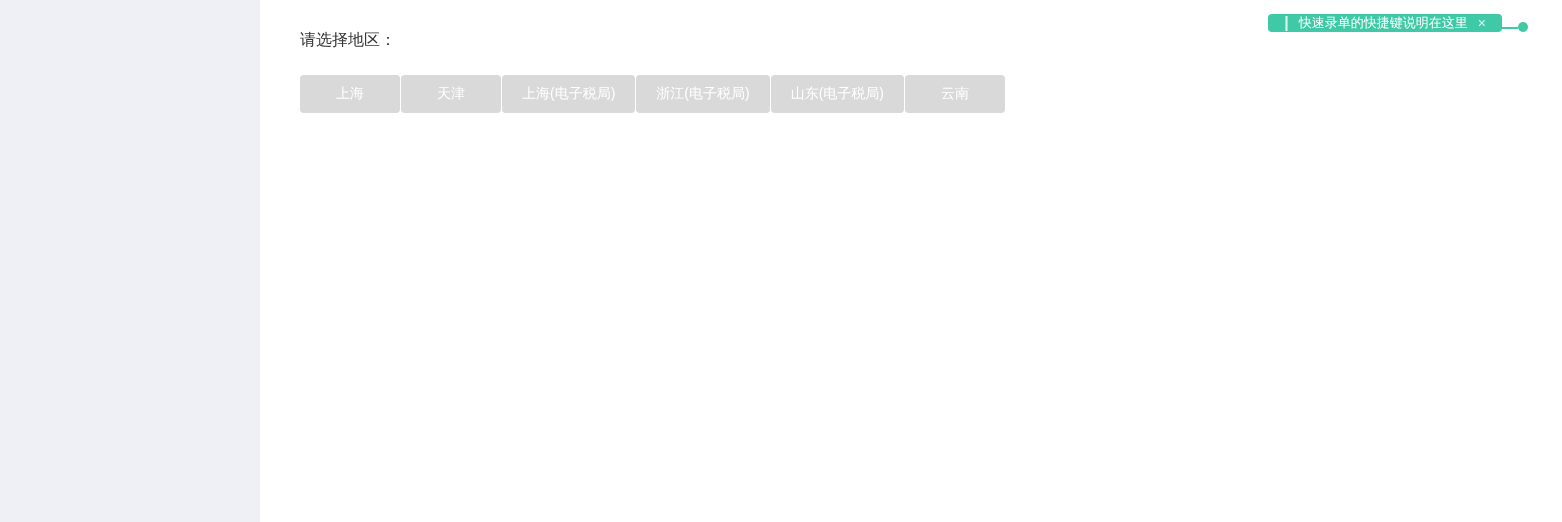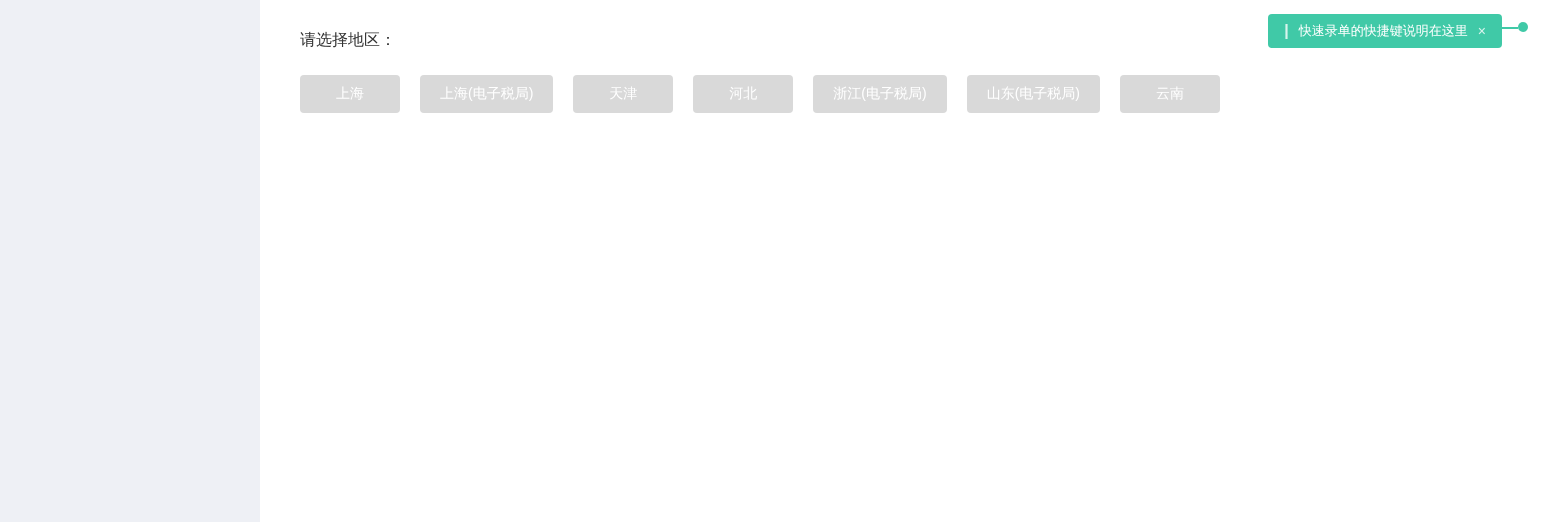--- a/index.html
+++ b/index.html
@@ -39,21 +39,21 @@
     .page-title {
       font-size: 16px;
       color: #333;
       font-weight: normal;
       margin-bottom: 24px;
     }
 
     .region-buttons {
       display: flex;
       flex-wrap: wrap;
-      gap: 20px;
+      gap: 1px;
     }
 
     .region-btn {
       background: #d9d9d9;
       border: none;
       border-radius: 4px;
       padding: 10px 20px;
       color: #fff;
       font-size: 14px;
       cursor: pointer;
@@ -63,21 +63,21 @@
     }
 
     
     .tooltip-banner {
       position: absolute;
       top: 14px;
       right: 60px;
       background: #40c9a7;
       color: #fff;
       font-size: 13px;
-      padding: 8px 16px;
+      padding: 0 16px;
       border-radius: 4px;
       display: flex;
       align-items: center;
       gap: 10px;
       white-space: nowrap;
     }
 
     .tooltip-banner::before {
       content: '|';
       font-size: 16px;
@@ -112,23 +112,22 @@
   </style>
 </head>
 <body>
 
 <div class="sidebar"></div>
 
 <div class="main-content">
   <div class="page-title">请选择地区：</div>
   <div class="region-buttons">
   <button class="region-btn">上海</button>
+      <button class="region-btn">天津</button>
       <button class="region-btn">上海(电子税局)</button>
-      <button class="region-btn">天津</button>
-      <button class="region-btn">河北</button>
       <button class="region-btn">浙江(电子税局)</button>
       <button class="region-btn">山东(电子税局)</button>
       <button class="region-btn">云南</button>
     </div>
 </div>
 
 <div class="tooltip-banner">
   <span>快速录单的快捷键说明在这里</span>
   <span class="tooltip-close">×</span>
 </div>

